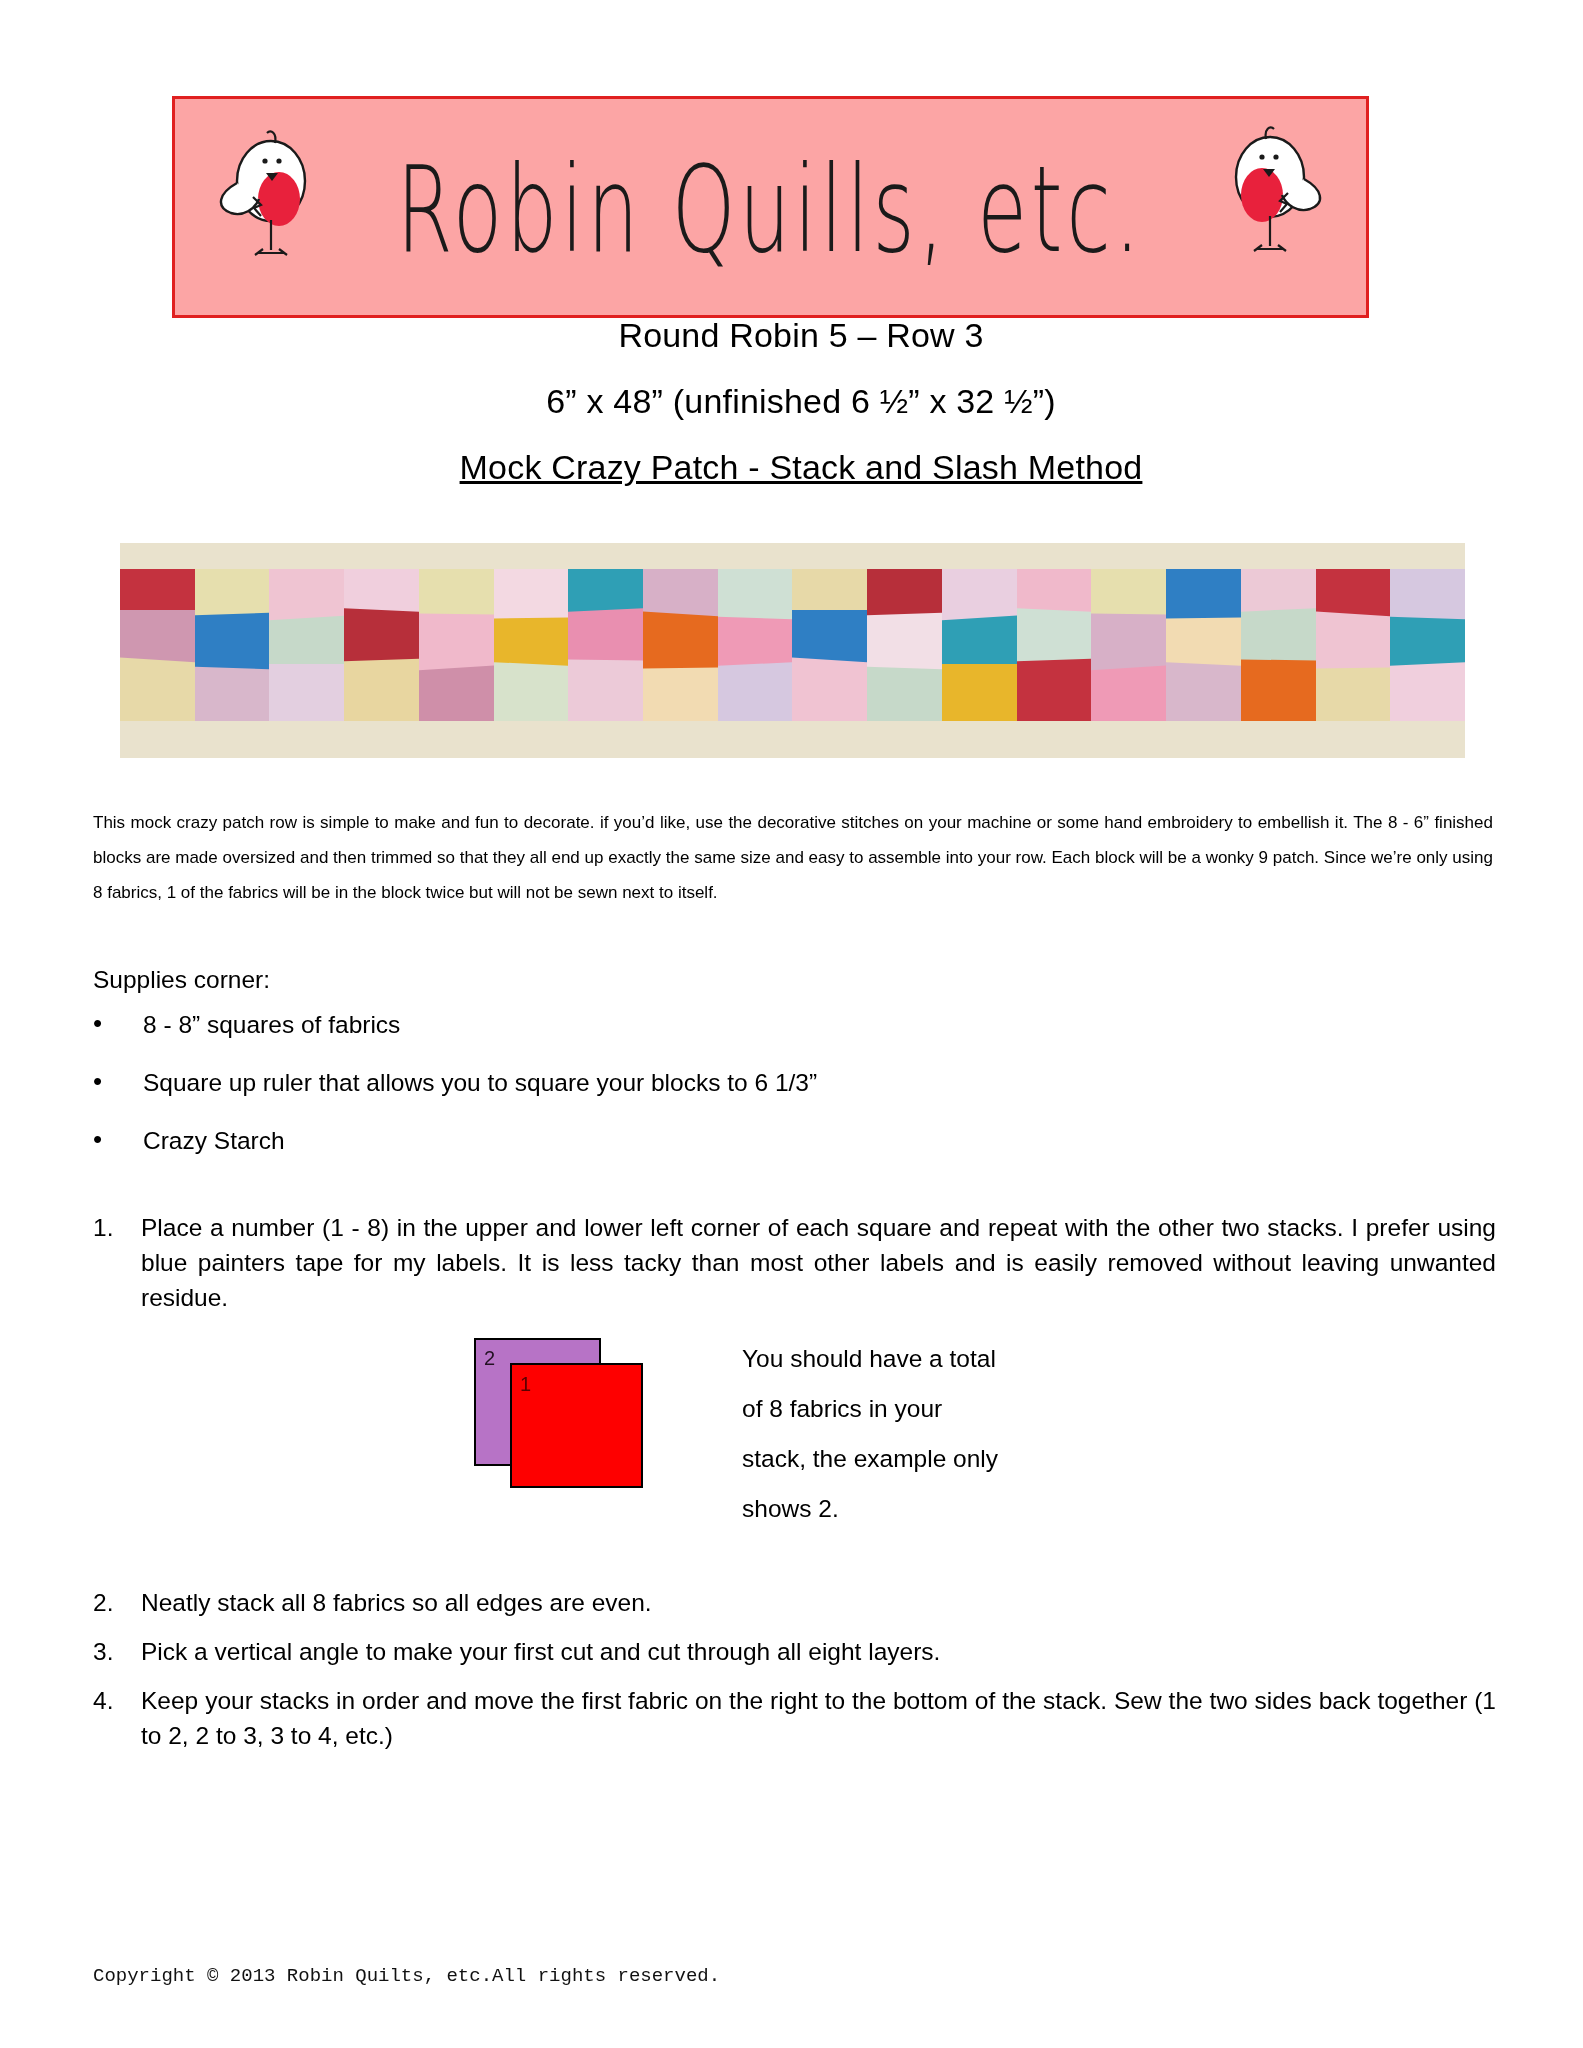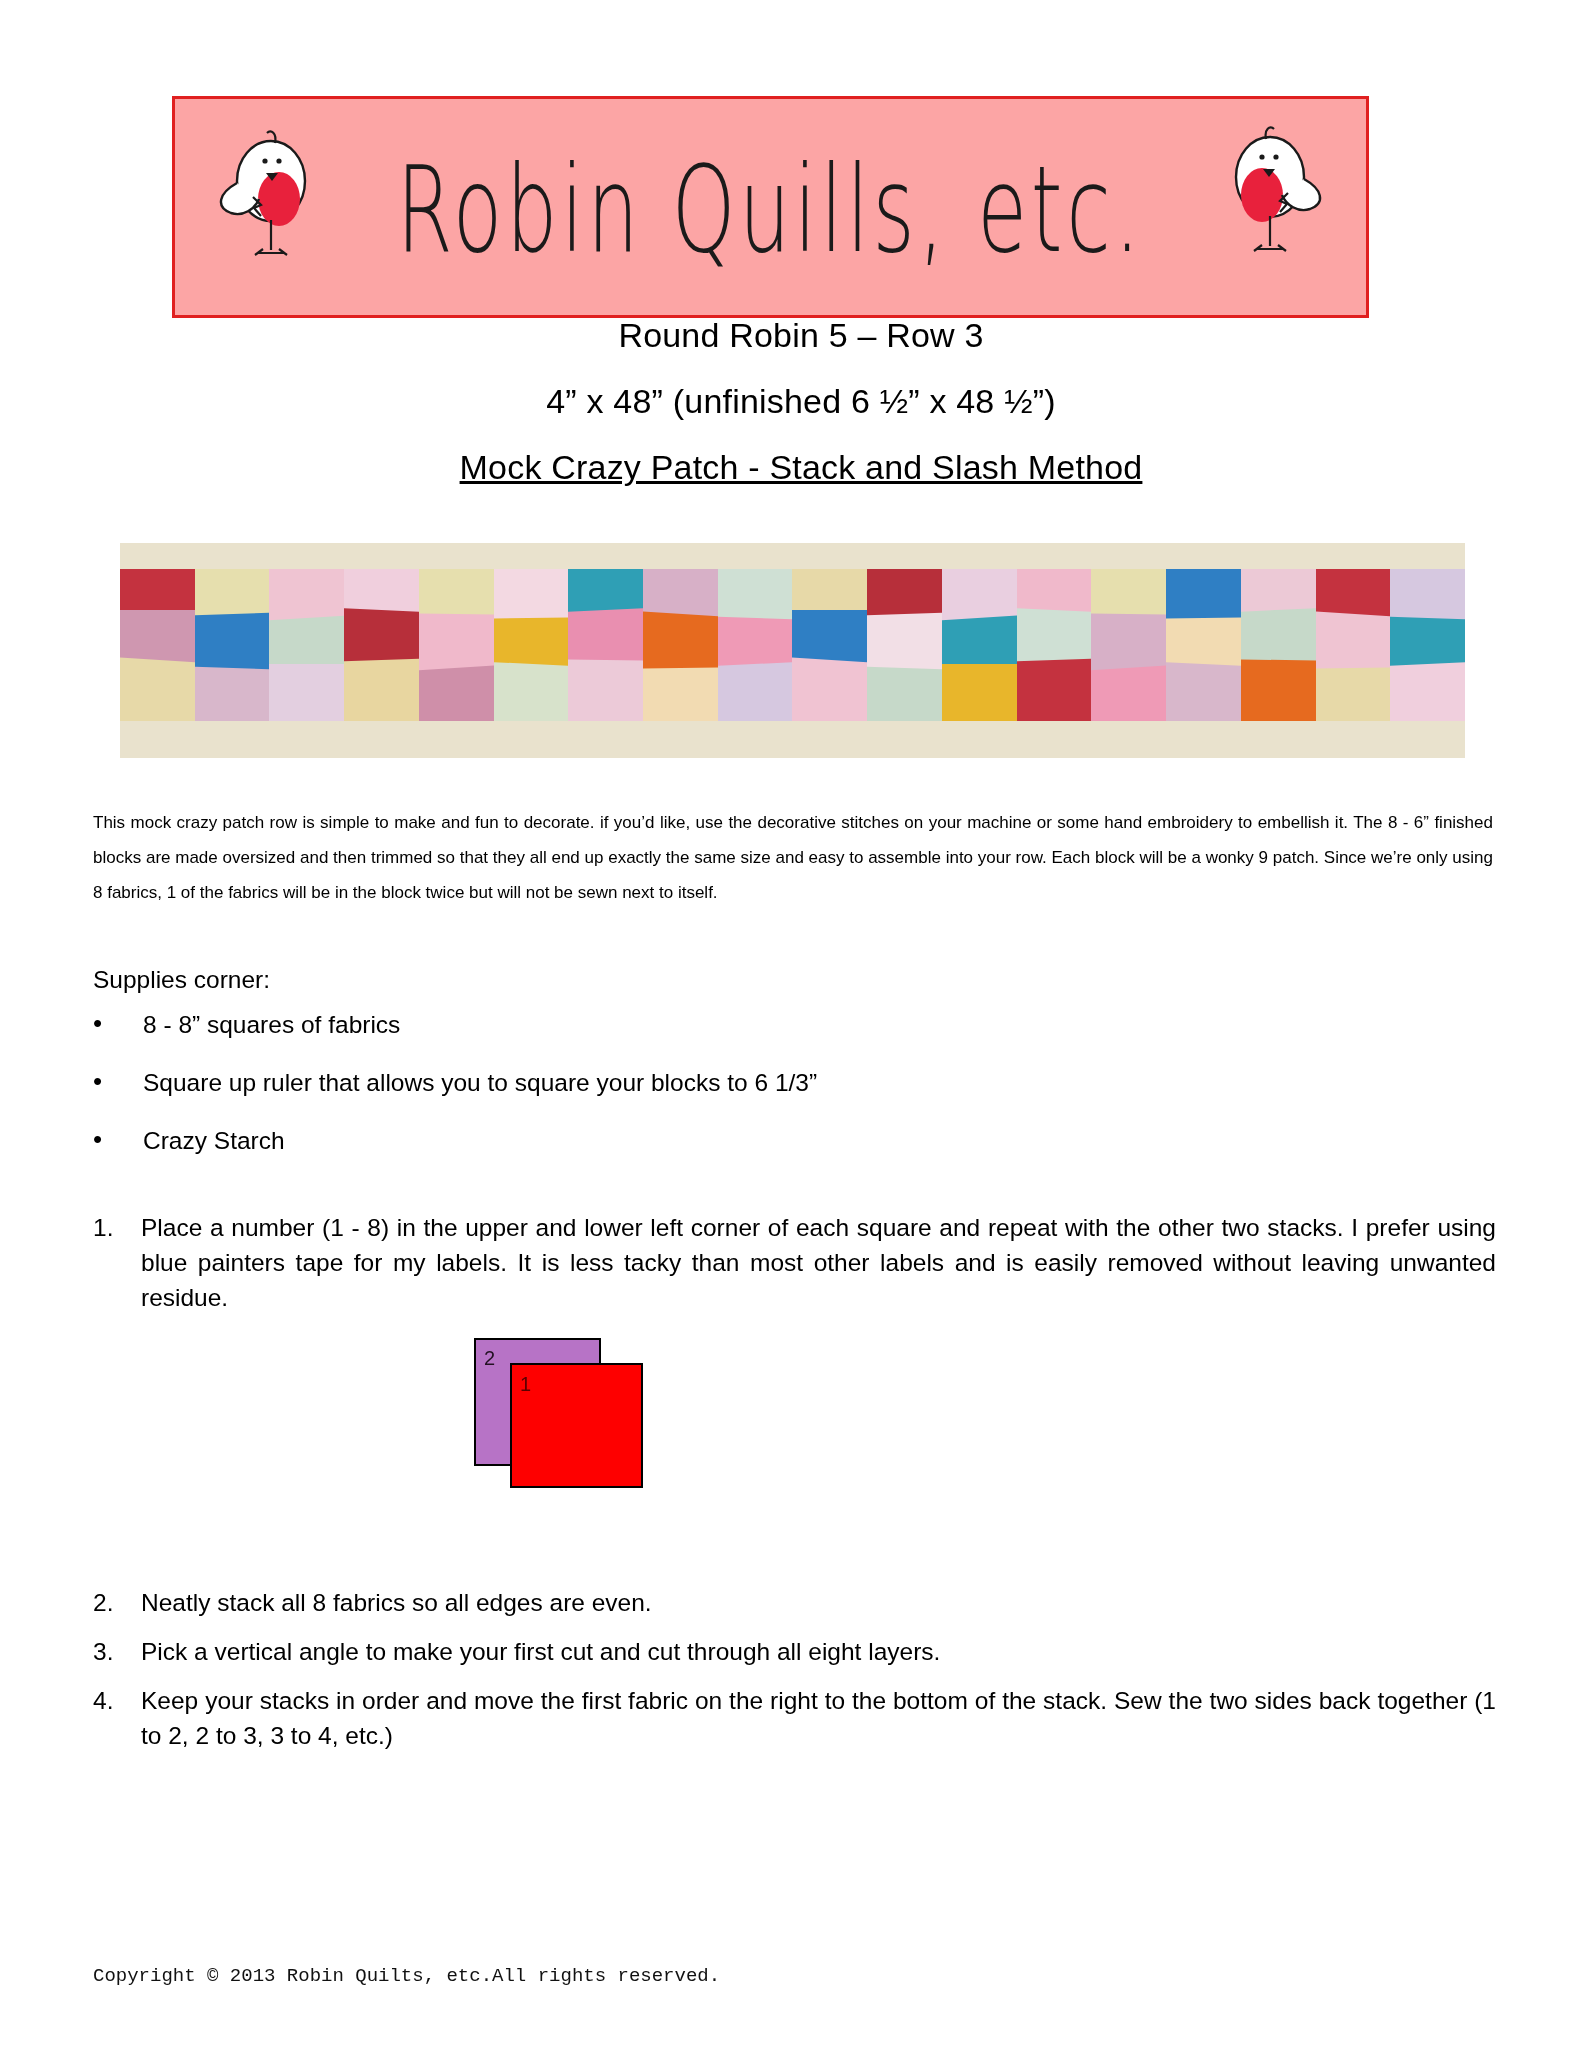--- a/index.html
+++ b/index.html
@@ -264,21 +264,21 @@
         <path d="M57 52 l-12 0 l6 8 z" fill="#1a1a1a"></path>
         <path d="M48 22 C46 12 52 8 56 12" fill="none" stroke="#1a1a1a" stroke-width="2.2"></path>
         <path d="M52 99 l0 30" fill="none" stroke="#1a1a1a" stroke-width="2.2"></path>
         <path d="M38 132 l28 0 M44 128 l-8 6 M60 128 l8 6" fill="none" stroke="#1a1a1a" stroke-width="2.2"></path>
       </svg>
     </span>
   </div>
 
   <div class="title-block">
     <div class="title-line">Round Robin 5  – Row 3</div>
-    <div class="title-line">4” x 48” (unfinished 6 ½” x 48 ½”)</div>
+    <div class="title-line">6” x 48” (unfinished 6 ½” x 32 ½”)</div>
     <div class="title-line">Mock Crazy Patch - Stack and Slash Method</div>
   </div>
 
   <div class="quilt-photo">
     <div class="quilt-strip" id="quilt-strip">
         <div class="qcol">
           <div class="patch" style="background: rgb(196, 50, 63); top: -6px; height: 60.6667px; transform: rotate(-3.6deg);"></div>
           <div class="patch" style="background: rgb(207, 151, 176); top: 40.6667px; height: 64.6667px; transform: rotate(0deg);"></div>
           <div class="patch" style="background: rgb(231, 217, 168); top: 91.3333px; height: 68.6667px; transform: rotate(3.6deg);"></div>
         </div>
@@ -387,20 +387,26 @@
 
   <div class="diagram">
     <div class="sq sq-purple">
       <span class="sq-label lab-2">2</span>
     </div>
     <div class="sq sq-red">
       <span class="sq-label lab-1">1</span>
     </div>
   </div>
 
+  <div class="diagram-note">
+    <div>You should have a total</div>
+    <div>of 8 fabrics in your</div>
+    <div>stack, the example only</div>
+    <div>shows 2.</div>
+  </div>
 
   <ol class="steps-bottom">
     <li>
       <span class="num">2.</span><span>Neatly stack all 8 fabrics so all edges are even.</span>
     </li>
     <li>
       <span class="num">3.</span><span>Pick a vertical angle to make your first cut and cut through all eight layers.</span>
     </li>
     <li>
       <span class="num">4.</span><span>Keep your stacks in order and move the first fabric on the right to the bottom of the stack.  Sew the two sides back together (1 to 2, 2 to 3, 3 to 4, etc.)</span>

